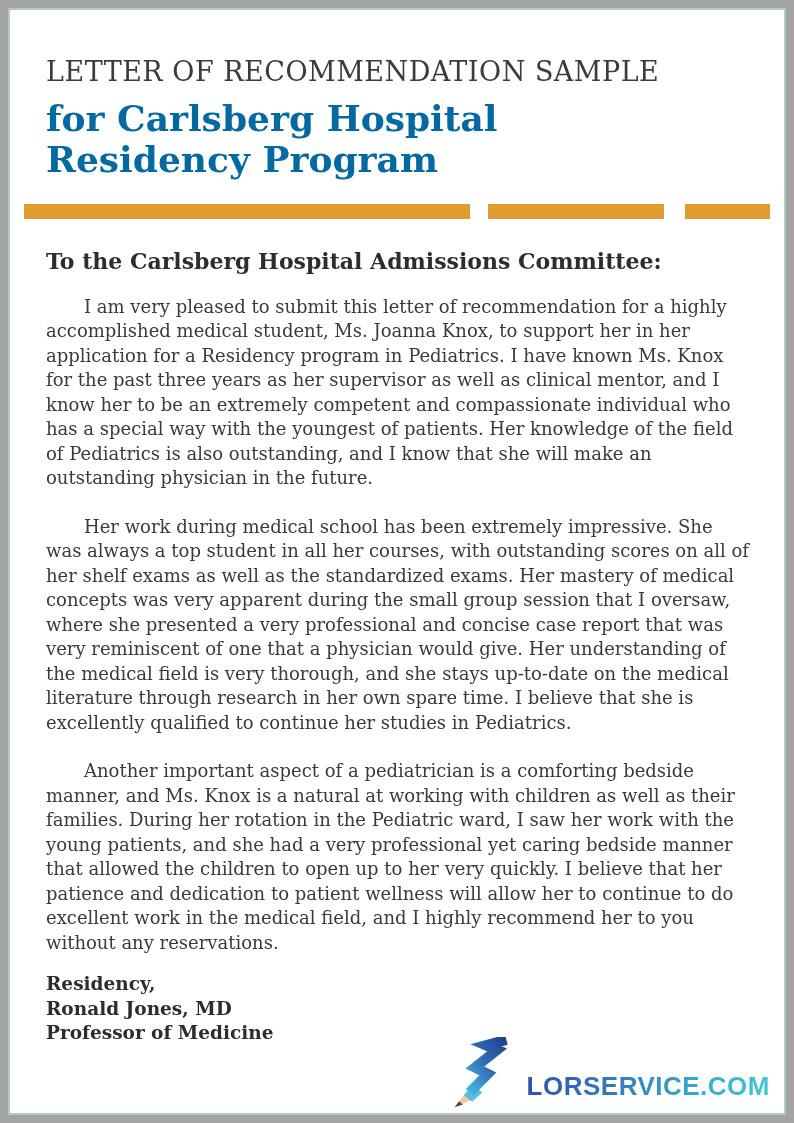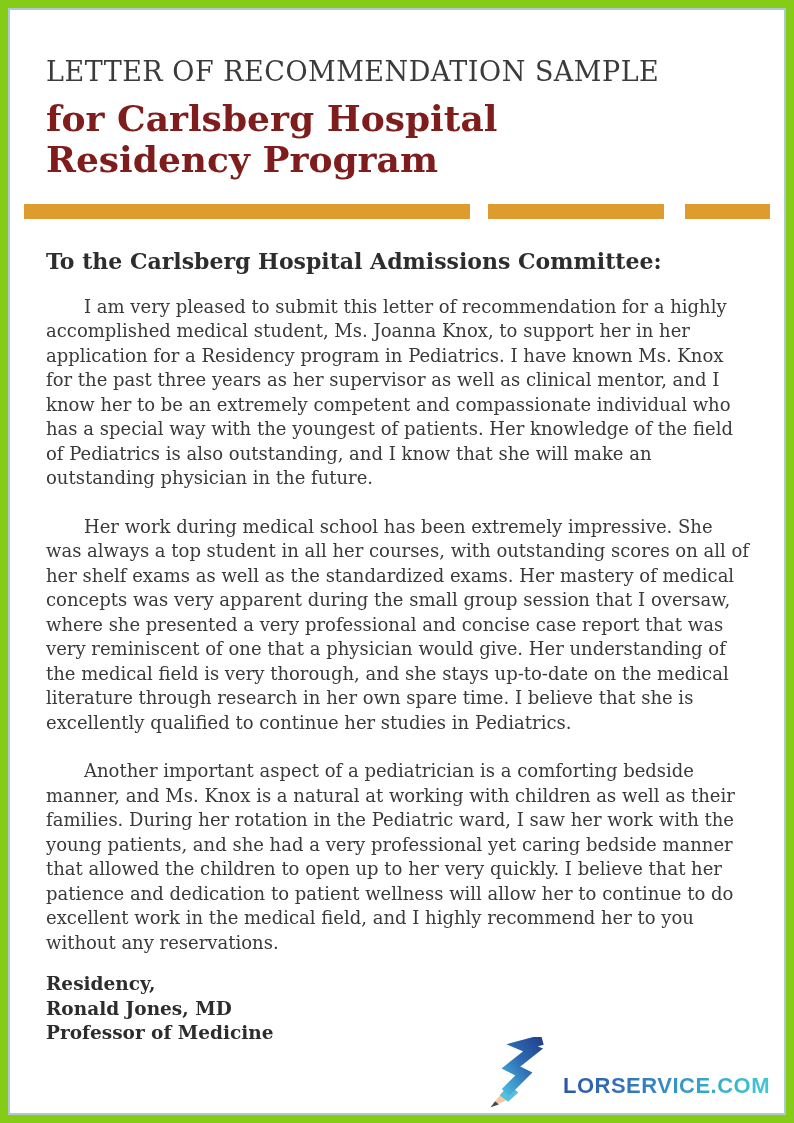--- a/index.html
+++ b/index.html
@@ -6,21 +6,21 @@
     margin: 0;
     padding: 0;
     background: #ffffff;
   }
   .page {
     position: relative;
     width: 794px;
     height: 1123px;
     box-sizing: border-box;
     background: #ffffff;
-    border: 8px solid #84cc16;
+    border: 8px solid #a3a3a3;
     box-shadow: inset 0 0 0 2px rgba(109,158,158,0.55);
     overflow: hidden;
     font-family: "DejaVu Serif", "Liberation Serif", serif;
     color: #3a3a3a;
   }
 
   
   .header {
     margin: 48px 34px 0 38px;
   }
@@ -29,21 +29,21 @@
     line-height: 32px;
     letter-spacing: 0.5px;
     color: #3b3b3b;
     font-weight: normal;
   }
   .doc-title {
     margin-top: 10px;
     font-size: 36px;
     line-height: 41px;
     font-weight: bold;
-    color: #7f1d1d;
+    color: #0369a1;
   }
 
   
   .bars {
     display: flex;
     margin: 24px 16px 0 16px;
     height: 15px;
   }
   .bar {
     height: 15px;
@@ -94,21 +94,21 @@
   }
   .brand-icon {
     width: 74px;
     height: 74px;
     margin-right: 4px;
     flex: 0 0 auto;
   }
   .brand-text {
     font-family: "Liberation Sans", "DejaVu Sans", sans-serif;
     font-weight: bold;
-    font-size: 22px;
+    font-size: 26px;
     letter-spacing: 0.5px;
     line-height: 30px;
     margin-bottom: 10px;
     background: linear-gradient(90deg, #2e55a5 0%, #3579bd 35%, #38a7cc 70%, #41c8d4 100%);
     -webkit-background-clip: text;
     background-clip: text;
     color: transparent;
     white-space: nowrap;
   }
 </style>

